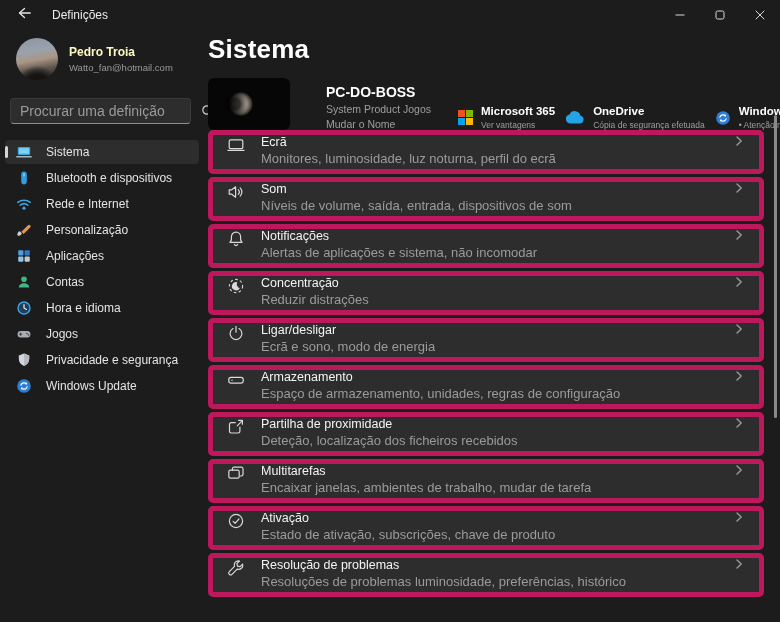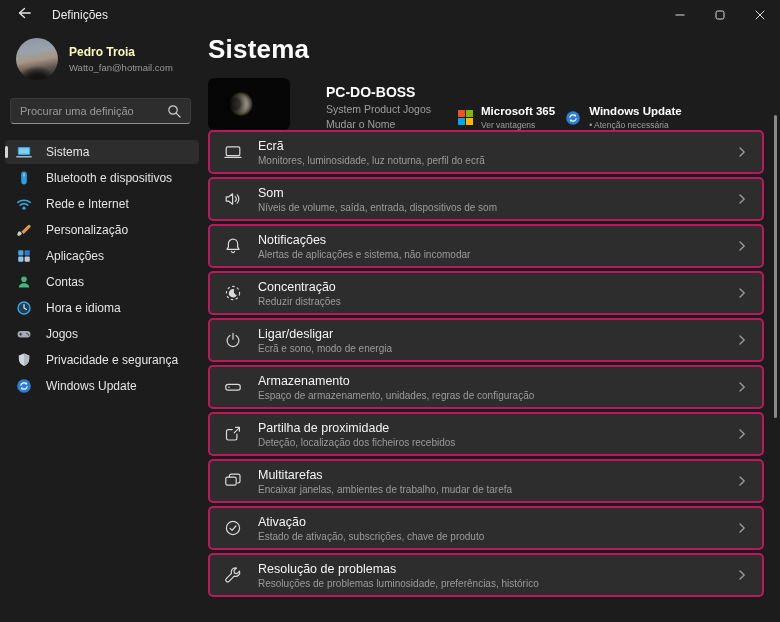--- a/index.html
+++ b/index.html
@@ -22,21 +22,21 @@
   .profile{display:flex;align-items:center;gap:11px;padding:8px 4px 8px 16px;}
   .avatar{width:42px;height:42px;border-radius:50%;flex:none;
     background:
       radial-gradient(circle 30px at 50% 115%, rgba(20,18,16,.95) 40%, rgba(0,0,0,0) 70%),
       linear-gradient(170deg,#8b95a2 0%,#9aa2ac 32%,#a99584 52%,#5c544e 72%,#1d1e22 100%);
   }
   .profile-name{font-size:12px;font-weight:700;color:#fef9c3;}
   .profile-email{font-size:9.5px;color:#9a9a9a;margin-top:3px;}
   .search-box{margin:10px 13px 12px 10px;height:26px;background:#2d2d2d;border:1px solid #3a3a3a;
     border-bottom-color:#8f8f8f;border-radius:4px;display:flex;align-items:center;padding:0 9px;}
-  .search-box input{flex:1;background:transparent;border:none;outline:none;color:#e0e0e0;font-size:11px;font-family:inherit;}
+  .search-box input{flex:1;background:transparent;border:none;outline:none;color:#e0e0e0;font-size:14px;font-family:inherit;}
   .search-box input::placeholder{color:#9a9a9a;}
   .search-icon{display:flex;flex:none;}
   .nav{padding:4px 5px 0 5px;}
   .nav-item{position:relative;display:flex;align-items:center;gap:14px;height:24px;margin-bottom:2px;
     padding-left:11px;border-radius:4px;font-size:12px;color:#e4e4e4;cursor:default;}
   .nav-item .pill{display:none;}
   .nav-item.selected{background:#2d2d2d;}
   .nav-item.selected .pill{display:block;position:absolute;left:0;top:6px;width:3px;height:12px;border-radius:2px;background:#d4d4d4;}
   .nav-icon{width:16px;height:16px;display:flex;flex:none;}
   
@@ -51,26 +51,26 @@
   .device-info{width:110px;flex:none;}
   .device-name{font-size:14px;font-weight:700;}
   .device-sub{font-size:10.5px;color:#9f9f9f;margin-top:3px;}
   .device-rename{font-size:10.5px;color:#9f9f9f;margin-top:3px;}
   .badges{display:flex;align-items:center;}
   .badge{display:flex;align-items:center;gap:8px;margin-right:10px;}
   .badge-icon{display:flex;flex:none;}
   .badge-title{font-size:11.5px;font-weight:700;white-space:nowrap;}
   .badge-sub{font-size:8.5px;color:#9f9f9f;margin-top:3px;white-space:nowrap;}
   .rows{}
-  .row{height:44px;background:#2d2d2d;border:2px solid #be185d;border-radius:5px;margin-bottom:3px;
-    display:flex;align-items:center;padding:0 14px 0 13px;}
+  .row{height:44px;background:#2d2d2d;border:5px solid #be185d;border-radius:5px;margin-bottom:3px;
+    display:flex;padding:0 14px 0 13px;}
   .row-icon{width:20px;height:20px;margin-right:15px;flex:none;display:flex;}
   .row-text{flex:1;min-width:0;}
   .row-title{font-size:12.5px;color:#f4f4f4;}
-  .row-sub{font-size:10px;color:#9b9b9b;margin-top:2px;white-space:nowrap;overflow:hidden;}
+  .row-sub{font-size:13px;color:#9b9b9b;margin-top:2px;white-space:nowrap;overflow:hidden;}
   .chevron{flex:none;margin-left:10px;display:flex;}
   
   .scroll-thumb{position:absolute;right:3px;top:115px;width:3px;height:303px;background:#8a8a8a;border-radius:2px;}
 </style>
 </head>
 <body>
 
 <div class="titlebar">
   <div class="back-btn">
     <span><svg width="14" height="14" viewBox="0 0 14 14">
@@ -254,20 +254,31 @@
             <svg width="15" height="15" viewBox="0 0 15 15">
               <rect width="7" height="7" fill="#f25022"></rect>
               <rect x="8" width="7" height="7" fill="#7fba00"></rect>
               <rect y="8" width="7" height="7" fill="#00a4ef"></rect>
               <rect x="8" y="8" width="7" height="7" fill="#ffb900"></rect>
             </svg>
           </span>
         <div>
           <div class="badge-title">Microsoft 365</div>
           <div class="badge-sub">Ver vantagens</div>
+        </div>
+      </div>
+      <div class="badge">
+        <span class="badge-icon">
+            <svg width="20" height="13" viewBox="0 0 20 13">
+              <path d="M5 12.4h9.6a3.9 3.9 0 0 0 .9-7.7A5.8 5.8 0 0 0 4.6 3.4 4.55 4.55 0 0 0 5 12.4z" fill="#24a3e6"></path>
+            </svg>
+          </span>
+        <div>
+          <div class="badge-title">OneDrive</div>
+          <div class="badge-sub">Cópia de segurança efetuada</div>
         </div>
       </div>
       <div class="badge">
         <span class="badge-icon">
             <svg width="16" height="16" viewBox="0 0 16 16">
               <circle cx="8" cy="8" r="6.8" fill="#2e7fd4"></circle>
               <g fill="none" stroke="#ffffff" stroke-width="1.2" stroke-linecap="round">
                 <path d="M4.9 7.2a3.3 3.3 0 0 1 5.6-1.3"></path>
                 <path d="M11.1 8.8a3.3 3.3 0 0 1-5.6 1.3"></path>
               </g>

